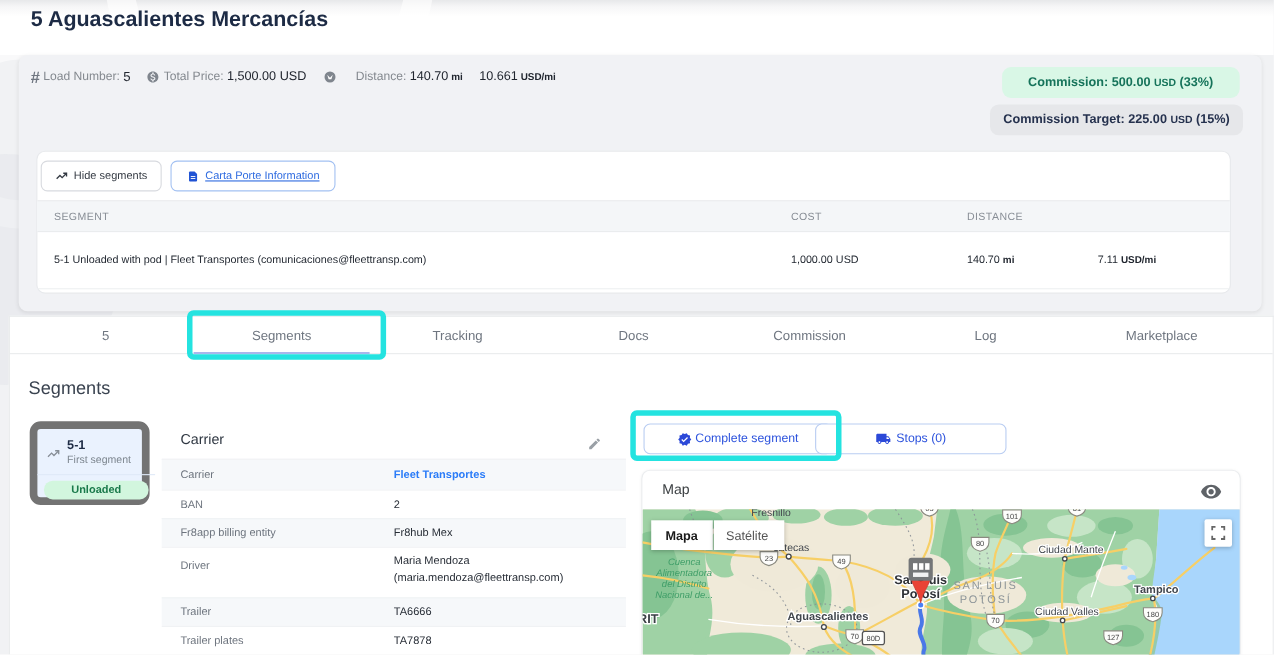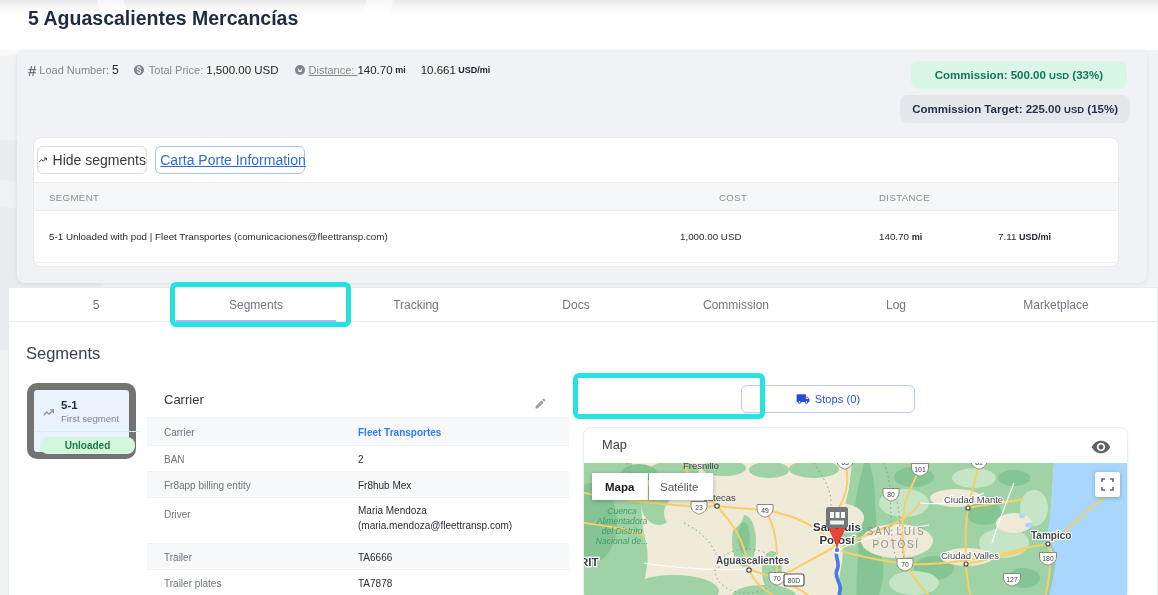--- a/index.html
+++ b/index.html
@@ -20,21 +20,21 @@
 .ir-big { font-size:11.5px; color:#21262f; }
 .ir-sm { font-size:9px; font-weight:bold; color:#21262f; }
 
 .chip { position:absolute; font-size:11.5px; font-weight:bold; border-radius:8px; height:28px; line-height:28px; white-space:nowrap; }
 .chip-green { right:20px; top:11px; background:#d9f7e6; color:#15735a; padding:0 24px; }
 .chip-gray { right:17px; top:45px; background:#e6e7ea; color:#25314e; padding:0 12px; }
 .usd-sm { font-size:9.5px; }
 
 
 .card2 { position:absolute; left:16px; top:87px; width:1086px; height:130px; background:#fff; border:1px solid #e7e9ec; border-radius:8px; }
-.btn { position:absolute; background:#fff; border-radius:6px; font-size:14px; display:flex; align-items:center; justify-content:center; white-space:nowrap; }
+.btn { position:absolute; background:#fff; border-radius:6px; font-size:10px; display:flex; align-items:center; justify-content:center; white-space:nowrap; }
 .btn-hide { left:3px; top:8px; width:110px; height:28px; border:1px solid #d8dadf; color:#343a43; }
 .btn-carta { left:121px; top:8px; width:150px; height:28px; border:1px solid #a3c1f2; color:#2e6be0;text-decoration:underline; }
 
 .thead { position:absolute; left:0; top:44px; width:1084px; height:29px; background:#f4f6f8; border-top:1px solid #eaecee; border-bottom:1px solid #eaecee; font-size:9.6px; color:#878d95; letter-spacing:0.4px; }
 .thead span { position:absolute; top:9px; }
 .trow { position:absolute; left:0; top:73px; width:1084px; height:52px; font-size:9.8px; color:#242a33; border-bottom:1px solid #eef0f2; }
 .trow > span { position:absolute; top:20px; white-space:nowrap; }
 
 
 .panel { position:absolute; left:8px; top:287px; width:1150px; height:308px; background:#fff; border:1px solid #e8eaec; border-bottom:none; }
@@ -83,21 +83,21 @@
       <svg width="12" height="12" viewBox="0 0 24 24" fill="#7f858d">
         <path d="M12 2C6.48 2 2 6.48 2 12s4.48 10 10 10 10-4.48 10-10S17.52 2 12 2zm1.41 16.09V20h-2.67v-1.93c-1.71-.36-3.16-1.46-3.27-3.4h1.96c.1 1.05.82 1.87 2.65 1.87 1.96 0 2.4-.98 2.4-1.59 0-.83-.44-1.61-2.67-2.14-2.48-.6-4.18-1.62-4.18-3.67 0-1.72 1.39-2.84 3.11-3.21V4h2.67v1.95c1.86.45 2.79 1.86 2.85 3.39H14.3c-.05-1.11-.64-1.87-2.22-1.87-1.5 0-2.4.68-2.4 1.64 0 .84.65 1.39 2.67 1.91s4.18 1.39 4.18 3.91c-.01 1.83-1.38 2.83-3.12 3.16z"></path>
       </svg>
       <span style="margin-left:4px;">Total Price:&nbsp;</span>
       <span class="ir-big">1,500.00 USD</span>
       <span style="width:15px;"></span>
       <svg width="12" height="12" viewBox="0 0 24 24" fill="#7f858d">
         <circle cx="12" cy="12" r="10"></circle>
         <path d="M7 8 L12 13.5 L17 8 L14.5 16 L9.5 16 Z" fill="#fff"></path>
       </svg>
-      <span style="margin-left:3px;text-decoration:underline;">Distance:&nbsp;</span>
+      <span style="margin-left:18px;">Distance:&nbsp;</span>
       <span class="ir-big">140.70</span>
       <span class="ir-sm">&nbsp;mi</span>
       <span style="width:15px;"></span>
       <span class="ir-big">10.661</span>
       <span class="ir-sm">&nbsp;USD/mi</span>
     </div>
     <div class="chip chip-green">Commission: 500.00 <span class="usd-sm">USD</span> (33%)</div>
     <div class="chip chip-gray">Commission Target: 225.00 <span class="usd-sm">USD</span> (15%)</div>
 
     <div class="card2">
@@ -116,21 +116,21 @@
         </svg>
         Carta Porte Information
       </div>
       <div class="thead">
         <span style="left:15px;">SEGMENT</span>
         <span style="left:685px;">COST</span>
         <span style="left:845px;">DISTANCE</span>
       </div>
       <div class="trow">
         <span style="left:15px;">5-1 Unloaded with pod | Fleet Transportes (comunicaciones@fleettransp.com)</span>
-        <span style="left:646px;">1,000.00 USD</span>
+        <span style="left:685px;">1,000.00 USD</span>
         <span style="left:845px;">140.70 <span class="ir-sm">mi</span></span>
         <span style="left:964px;">7.11 <span class="ir-sm">USD/mi</span></span>
       </div>
     </div>
   </div>
 
   <div class="panel">
     <div class="tabs">
       <div class="tab" style="left:7px; width:160px;">5</div>
       <div class="tab" style="left:167px; width:160px;">Segments</div>
@@ -179,20 +179,26 @@
       <div class="crow g" style="height:26px;">
         <span class="lab">Trailer</span>
         <span class="val">TA6666</span>
       </div>
       <div class="crow" style="height:27px;">
         <span class="lab">Trailer plates</span>
         <span class="val">TA7878</span>
       </div>
     </div>
 
+    <div class="btn2" style="left:576px; top:97px; width:172px;">
+      <svg width="13" height="13" viewBox="0 0 24 24" fill="#2c49d8" style="margin-right:3px;">
+        <path d="M23 12l-2.44-2.79.34-3.69-3.61-.82-1.89-3.2L12 2.96 8.6 1.5 6.71 4.69 3.1 5.5l.34 3.7L1 12l2.44 2.79-.34 3.7 3.61.82L8.6 22.5l3.4-1.47 3.4 1.46 1.89-3.19 3.61-.82-.34-3.69L23 12zm-12.91 4.72l-3.8-3.81 1.48-1.48 2.32 2.33 5.85-5.87 1.48 1.48-7.33 7.35z"></path>
+      </svg>
+      Complete segment
+    </div>
     <div class="btn2" style="left:732px; top:97px; width:174px;">
       <svg width="14" height="14" viewBox="0 0 24 24" fill="#2c49d8" style="margin-right:5px;">
         <path d="M20 8h-3V4H3c-1.1 0-2 .9-2 2v11h2c0 1.66 1.34 3 3 3s3-1.34 3-3h6c0 1.66 1.34 3 3 3s3-1.34 3-3h2v-5l-3-4zM6 18.5c-.83 0-1.5-.67-1.5-1.5s.67-1.5 1.5-1.5 1.5.67 1.5 1.5-.67 1.5-1.5 1.5zm13.5-9l1.96 2.5H17V9.5h2.5zm-1.5 9c-.83 0-1.5-.67-1.5-1.5s.67-1.5 1.5-1.5 1.5.67 1.5 1.5-.67 1.5-1.5 1.5z"></path>
       </svg>
       Stops (0)
     </div>
 
     <div class="mapcard">
       <div class="maptitle">Map</div>
       <svg width="20" height="14" viewBox="0 4.5 24 15" style="position:absolute; right:16px; top:12px;" fill="#5f6368">

